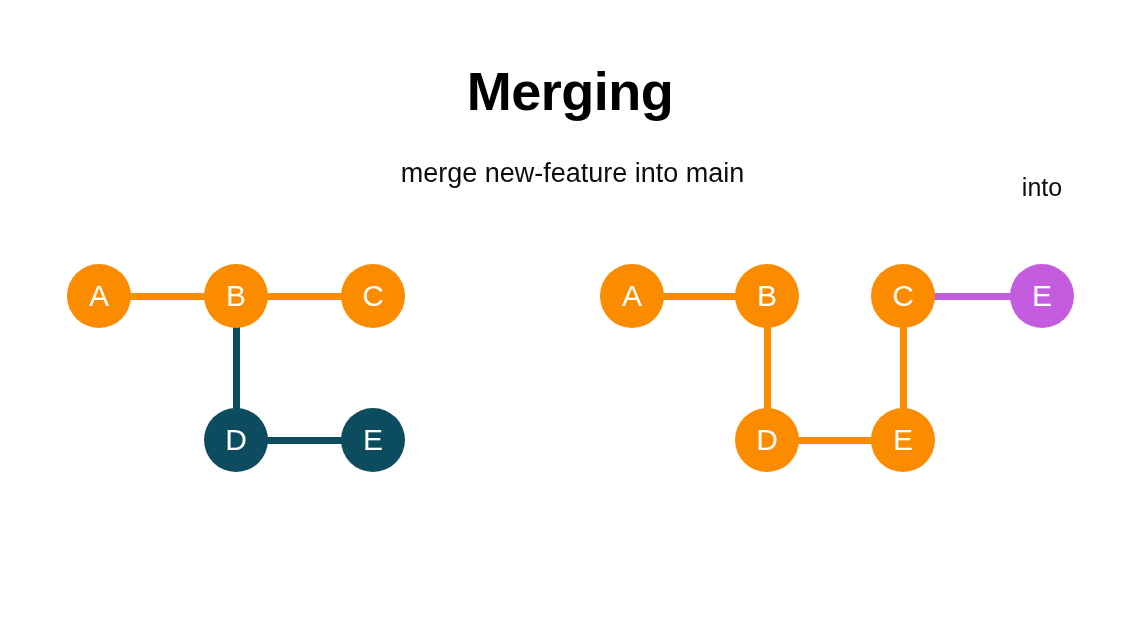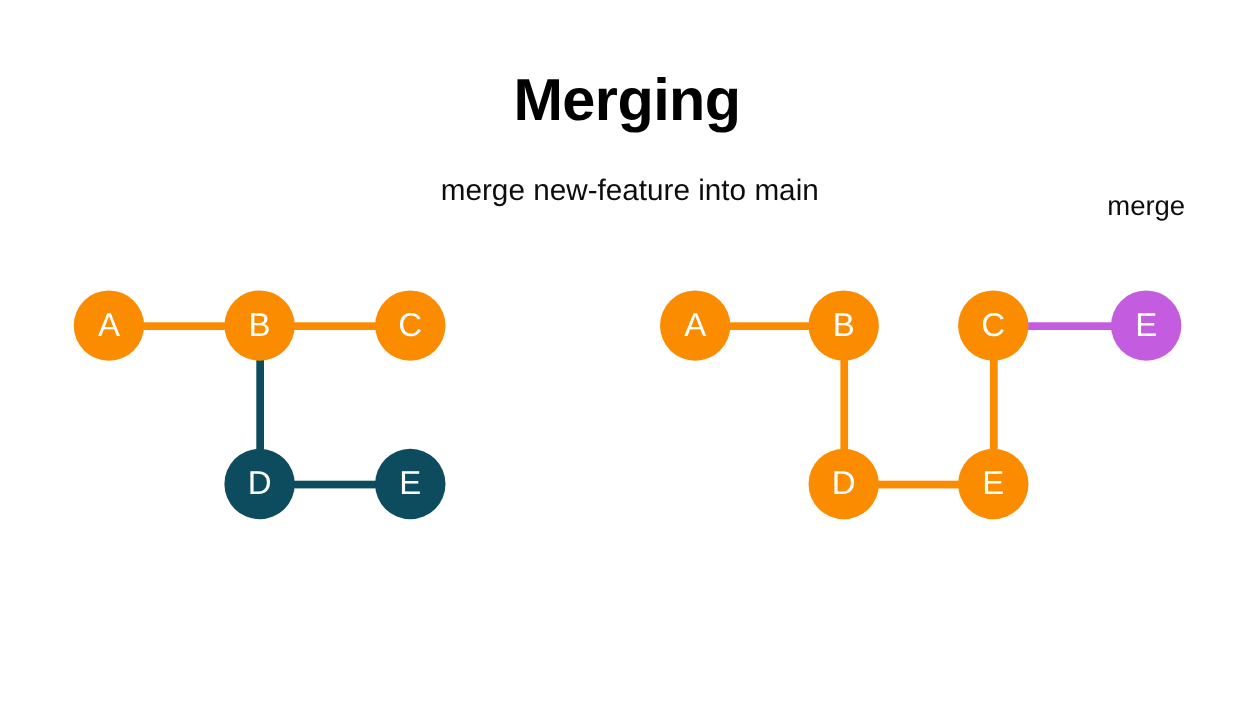--- a/index.html
+++ b/index.html
@@ -83,21 +83,21 @@
 </head>
 <body>
 
 <div id="canvas">
 
   <div class="title">Merging</div>
 
   <div class="subtitle">merge new-feature into main</div>
 
   <div class="annotation">
-    <span>merge</span>
+    <span>into</span>
   </div>
 
   <div class="graph-layer" id="left-graph">
       <div class="edge" style="background: rgb(251, 140, 0); left: 99px; width: 137px; top: 292.5px; height: 7px;"></div>
       <div class="edge" style="background: rgb(251, 140, 0); left: 236px; width: 137px; top: 292.5px; height: 7px;"></div>
       <div class="edge" style="background: rgb(13, 76, 95); top: 296px; height: 144px; left: 232.5px; width: 7px;"></div>
       <div class="edge" style="background: rgb(13, 76, 95); left: 236px; width: 137px; top: 436.5px; height: 7px;"></div>
       <div class="node" style="left: 67px; top: 264px; width: 64px; height: 64px; background: rgb(251, 140, 0);">
         <span>A</span>
       </div>

